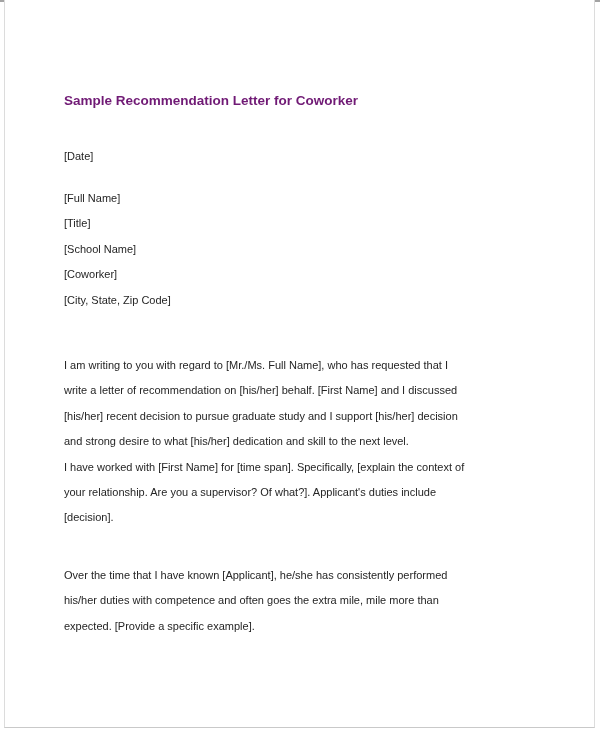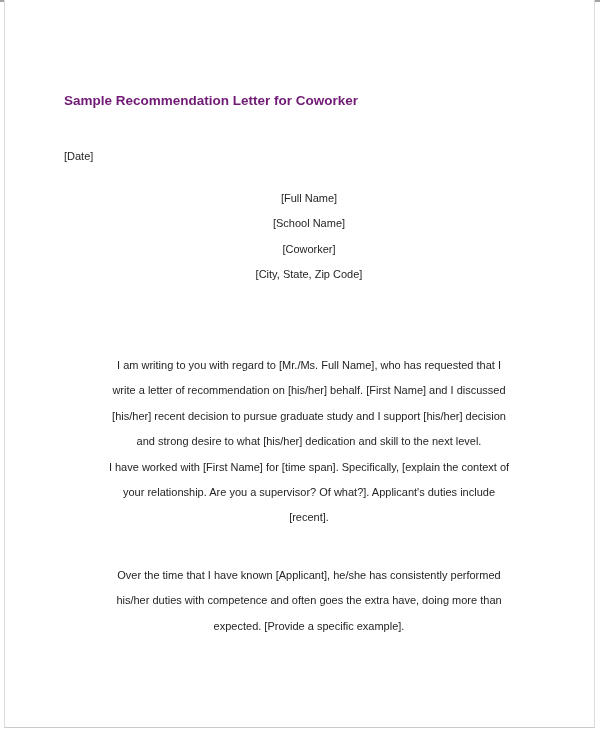--- a/index.html
+++ b/index.html
@@ -59,45 +59,45 @@
     top: 186px;
   }
   .para1 {
     top: 353px;
   }
   .para2 {
     top: 563px;
   }
   .line {
     height: 25.4px;
-    text-align: center;
   }
 </style>
 </head>
 <body>
 
 <div class="frame">
   <div class="top-edge"></div>
   <div class="page">
     <h1 class="textblock title">Sample Recommendation Letter for Coworker</h1>
     <div class="textblock date">[Date]</div>
     <div class="textblock recipient">
         <div class="line">[Full Name]</div>
+        <div class="line">[Title]</div>
         <div class="line">[School Name]</div>
         <div class="line">[Coworker]</div>
         <div class="line">[City, State, Zip Code]</div>
       </div>
     <div class="textblock para1">
         <div class="line">I am writing to you with regard to [Mr./Ms. Full Name], who has requested that I</div>
         <div class="line">write a letter of recommendation on [his/her] behalf. [First Name] and I discussed</div>
         <div class="line">[his/her] recent decision to pursue graduate study and I support [his/her] decision</div>
         <div class="line">and strong desire to what [his/her] dedication and skill to the next level.</div>
         <div class="line">I have worked with [First Name] for [time span]. Specifically, [explain the context of</div>
         <div class="line">your relationship. Are you a supervisor? Of what?]. Applicant's duties include</div>
-        <div class="line">[recent].</div>
+        <div class="line">[decision].</div>
       </div>
     <div class="textblock para2">
         <div class="line">Over the time that I have known [Applicant], he/she has consistently performed</div>
-        <div class="line">his/her duties with competence and often goes the extra have, doing more than</div>
+        <div class="line">his/her duties with competence and often goes the extra mile, mile more than</div>
         <div class="line">expected. [Provide a specific example].</div>
       </div>
   </div>
 </div>
 
 </body></html>

